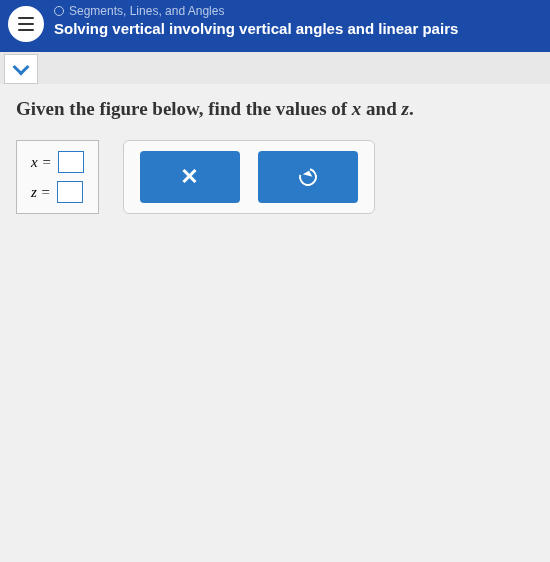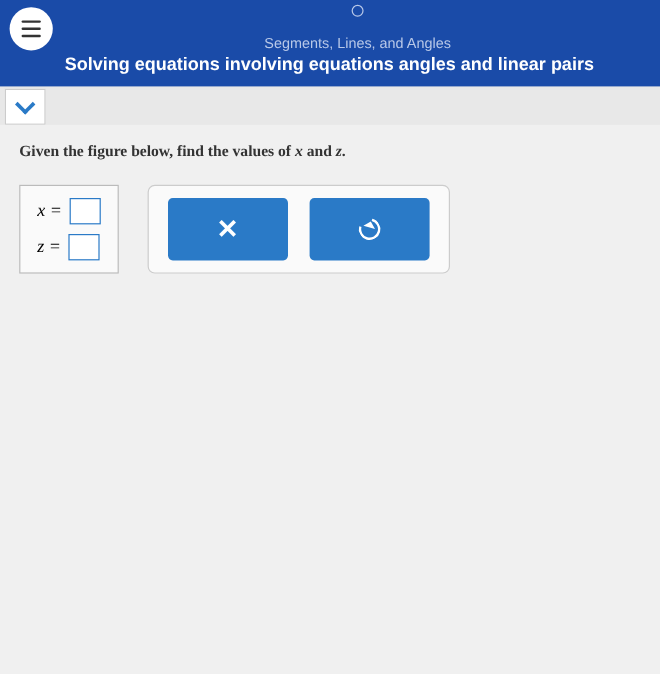--- a/index.html
+++ b/index.html
@@ -40,22 +40,21 @@
       background: #333;
       border-radius: 1px;
     }
     .header-text { flex: 1; }
     .breadcrumb {
       color: #b8c8e8;
       font-size: 12px;
       font-family: Arial, sans-serif;
       display: flex;
       align-items: center;
-      gap: 15px;
-      flex-direction: column;
+      gap: 5px;
     }
     .circle-icon {
       width: 10px;
       height: 10px;
       border: 1.5px solid #b8c8e8;
       border-radius: 50%;
       display: inline-block;
     }
     .title {
       font-size: 15px;
@@ -82,21 +81,21 @@
       border-bottom: 3px solid #2a7ac7;
       transform: rotate(-45deg);
       margin-top: -4px;
     }
     .content {
       background: #f0f0f0;
       padding: 14px 16px;
       height: calc(100% - 56px);
     }
     .prompt {
-      font-size: 13px;
+      font-size: 19px;
       color: #333;
       font-weight: bold;
       margin-bottom: 20px;
     }
     .figure-area {
       position: relative;
       height: 260px;
       margin: 0 auto;
       width: 380px;
     }
@@ -192,21 +191,21 @@
       <span></span>
         <span></span>
         <span></span>
     </div>
   </div>
   <div class="header-text">
     <div class="breadcrumb">
       <span class="circle-icon"></span>
       <span>Segments, Lines, and Angles</span>
     </div>
-    <div class="title">Solving equations involving equations angles and linear pairs</div>
+    <div class="title">Solving vertical involving vertical angles and linear pairs</div>
   </div>
 </div>
 
 <div class="chevron-box">
   <div class="chevron-down"></div>
 </div>
 
 <div class="content">
   <div class="prompt">
     Given the figure below, find the values of <i>x</i> and <i>z</i>.

